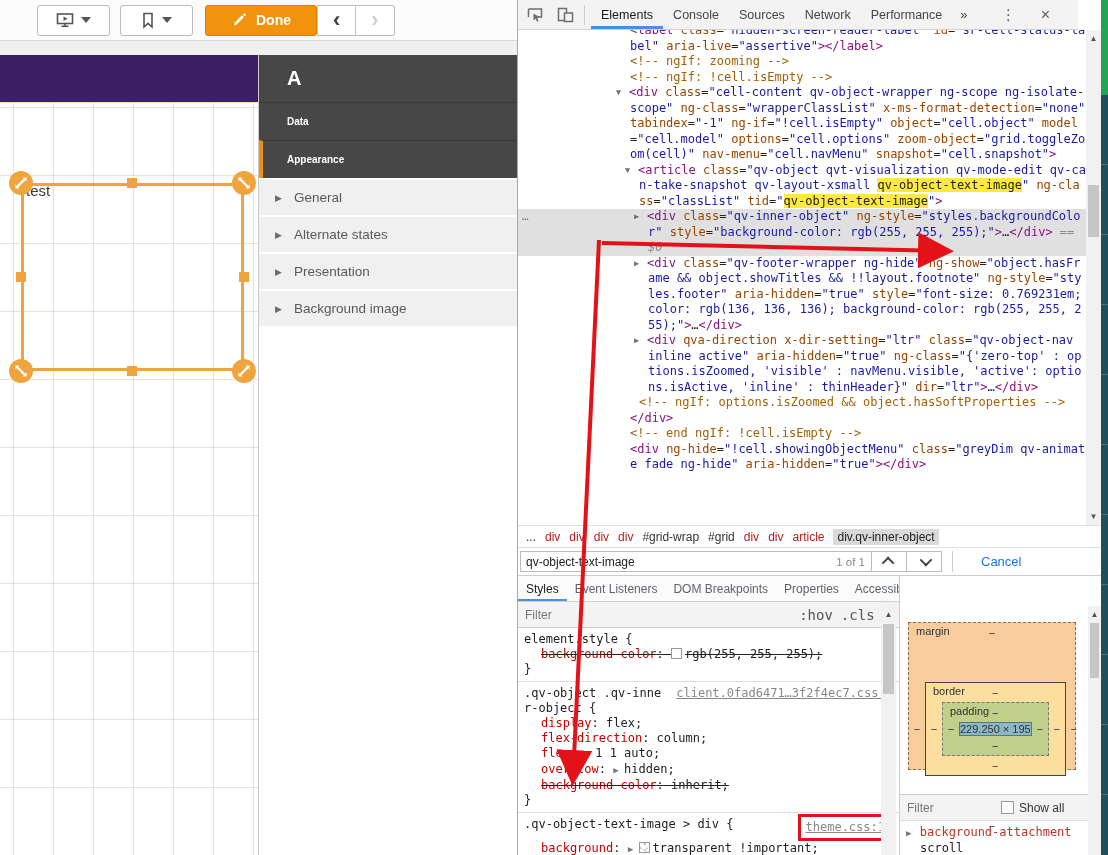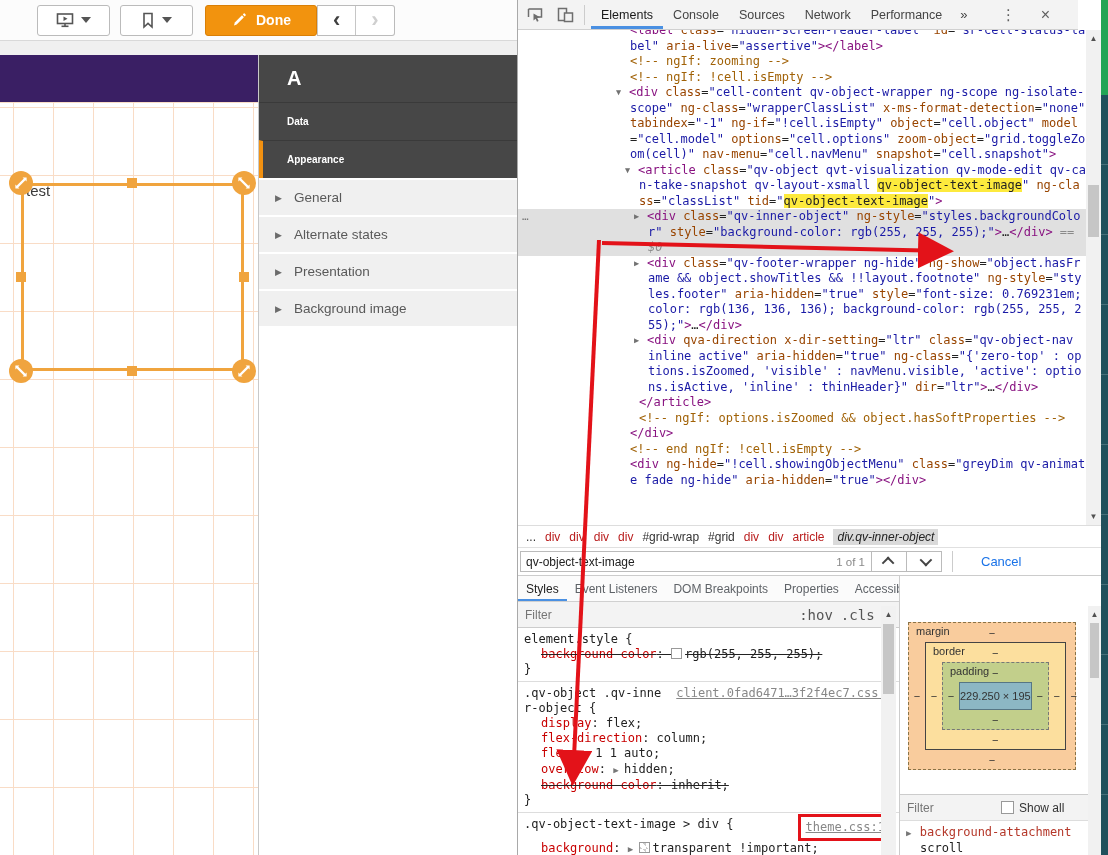--- a/index.html
+++ b/index.html
@@ -81,21 +81,21 @@
   .right-strip{position:absolute;left:583px;top:0;width:8px;height:855px;
       background:linear-gradient(180deg,#23a455 0 95px,#20505c 95px 100%);}
   .right-strip .ticks{position:absolute;left:0;top:95px;width:100%;height:760px;
       background:repeating-linear-gradient(180deg,transparent 0 69px,rgba(255,255,255,.18) 69px 70px);}
   
   .dt-breadcrumbs{position:absolute;left:0;top:525px;width:583px;height:22px;background:#fff;
       border-top:1px solid #ddd;display:flex;align-items:center;font-size:12px;padding-left:8px;
       box-sizing:border-box;overflow:hidden;}
   .crumb{margin-right:9px;color:#333;white-space:nowrap;}
   .crumb-tag{color:#b91c1c;}
-  .crumb-sel{background:#dadada;padding:1px 4px;color:#222;font-style:italic;}
+  .crumb-sel{background:#dadada;padding:1px 4px;color:#222;}
   
   .dt-findbar{position:absolute;left:0;top:547px;width:583px;height:29px;background:#fff;
       border-top:1px solid #e0e0e0;border-bottom:1px solid #ccc;display:flex;align-items:center;
       box-sizing:border-box;}
   .find-field{width:352px;height:21px;border:1px solid #bbb;margin-left:2px;display:flex;
       align-items:center;background:#fff;box-sizing:border-box;}
   .find-input{flex:1;border:none;outline:none;font-size:12px;color:#222;padding:0 5px;
       font-family:"Liberation Sans",sans-serif;background:transparent;}
   .find-count{font-size:11.5px;color:#8a8a8a;padding-right:6px;white-space:nowrap;}
   .find-btn{width:35px;height:21px;border:1px solid #bbb;border-left:none;background:#fff;
@@ -130,21 +130,21 @@
   .swatch{display:inline-block;width:9px;height:9px;border:1px solid #999;vertical-align:-1px;
       margin-right:3px;background:#fff;}
   .sw-tr{background:linear-gradient(45deg,#ccc 25%,#fff 25%,#fff 75%,#ccc 75%);background-size:6px 6px;}
   .brace{color:#222;}
   
   .dt-computed{position:absolute;left:381px;top:576px;width:202px;height:279px;background:#fff;
       border-left:1px solid #ccc;box-sizing:border-box;}
   .boxmodel{position:absolute;left:8px;top:46px;width:168px;height:148px;
       font-size:11px;color:#333;}
   .bm{box-sizing:border-box;display:flex;flex-direction:column;}
-  .bm-margin{width:100%;height:100%;background:#f9cc9d;border:1px dashed #8a7347;}
+  .bm-margin{width:100%;height:100%;background:#f9cc9d;border:1px dashed #8a7347;gap:40px;}
   .bm-border{flex:1;background:#fcdf9e;border:1px solid #444;}
   .bm-padding{flex:1;background:#c2cf8b;border:1px dashed #777;}
   .bm-row{position:relative;height:19px;flex:none;display:flex;align-items:center;justify-content:center;}
   .bm-lab{position:absolute;left:7px;top:2px;}
   .bm-mid{flex:1;display:flex;align-items:stretch;}
   .bm-mid>.bm-d{width:16px;display:flex;align-items:center;justify-content:center;flex:none;}
   .bm-content{flex:1;background:#8cb7c4;border:1px solid #567684;display:flex;align-items:center;
       justify-content:center;white-space:nowrap;}
   .cm-filter{position:absolute;left:0;top:218px;width:201px;height:27px;background:#f3f3f3;
       border-top:1px solid #ccc;border-bottom:1px solid #ddd;display:flex;align-items:center;box-sizing:border-box;}
@@ -304,21 +304,20 @@
   <div class="dt-tree">
     <div class="tree-inner">
         <div class="tree-line" style="padding-left: 112px;"><span class="c-g">&lt;label</span><span class="c-a"> class</span><span class="c-e">=</span><span class="c-v">"hidden-screen-reader-label"</span><span class="c-a"> id</span><span class="c-e">=</span><span class="c-v">"sr-cell-status-label"</span><span class="c-a"> aria-live</span><span class="c-e">=</span><span class="c-v">"assertive"</span><span class="c-g">&gt;&lt;/label&gt;</span></div>
         <div class="tree-line" style="padding-left: 112px;"><span class="c-m">&lt;!-- ngIf: zooming --&gt;</span></div>
         <div class="tree-line" style="padding-left: 112px;"><span class="c-m">&lt;!-- ngIf: !cell.isEmpty --&gt;</span></div>
         <div class="tree-line" style="padding-left: 112px;"><span class="tw">▼</span><span class="c-g">&lt;div</span><span class="c-a"> class</span><span class="c-e">=</span><span class="c-v">"cell-content qv-object-wrapper ng-scope ng-isolate-scope"</span><span class="c-a"> ng-class</span><span class="c-e">=</span><span class="c-v">"wrapperClassList"</span><span class="c-a"> x-ms-format-detection</span><span class="c-e">=</span><span class="c-v">"none"</span><span class="c-a"> tabindex</span><span class="c-e">=</span><span class="c-v">"-1"</span><span class="c-a"> ng-if</span><span class="c-e">=</span><span class="c-v">"!cell.isEmpty"</span><span class="c-a"> object</span><span class="c-e">=</span><span class="c-v">"cell.object"</span><span class="c-a"> model</span><span class="c-e">=</span><span class="c-v">"cell.model"</span><span class="c-a"> options</span><span class="c-e">=</span><span class="c-v">"cell.options"</span><span class="c-a"> zoom-object</span><span class="c-e">=</span><span class="c-v">"grid.toggleZoom(cell)"</span><span class="c-a"> nav-menu</span><span class="c-e">=</span><span class="c-v">"cell.navMenu"</span><span class="c-a"> snapshot</span><span class="c-e">=</span><span class="c-v">"cell.snapshot"</span><span class="c-g">&gt;</span></div>
         <div class="tree-line" style="padding-left: 121px;"><span class="tw">▼</span><span class="c-g">&lt;article</span><span class="c-a"> class</span><span class="c-e">=</span><span class="c-v">"qv-object qvt-visualization qv-mode-edit qv-can-take-snapshot qv-layout-xsmall </span><span class="c-h">qv-object-text-image</span><span class="c-v">"</span><span class="c-a"> ng-class</span><span class="c-e">=</span><span class="c-v">"classList"</span><span class="c-a"> tid</span><span class="c-e">=</span><span class="c-v">"</span><span class="c-h">qv-object-text-image</span><span class="c-v">"</span><span class="c-g">&gt;</span></div>
         <div class="tree-line selected" style="padding-left: 130px;"><span class="gutter-dots">…</span><span class="tw">▶</span><span class="c-g">&lt;div</span><span class="c-a"> class</span><span class="c-e">=</span><span class="c-v">"qv-inner-object"</span><span class="c-a"> ng-style</span><span class="c-e">=</span><span class="c-v">"styles.backgroundColor"</span><span class="c-a"> style</span><span class="c-e">=</span><span class="c-v">"background-color: rgb(255, 255, 255);"</span><span class="c-g">&gt;</span><span class="c-e">…</span><span class="c-g">&lt;/div&gt;</span><span class="c-d"> == $0</span></div>
         <div class="tree-line" style="padding-left: 130px;"><span class="tw">▶</span><span class="c-g">&lt;div</span><span class="c-a"> class</span><span class="c-e">=</span><span class="c-v">"qv-footer-wrapper ng-hide"</span><span class="c-a"> ng-show</span><span class="c-e">=</span><span class="c-v">"object.hasFrame &amp;&amp; object.showTitles &amp;&amp; !!layout.footnote"</span><span class="c-a"> ng-style</span><span class="c-e">=</span><span class="c-v">"styles.footer"</span><span class="c-a"> aria-hidden</span><span class="c-e">=</span><span class="c-v">"true"</span><span class="c-a"> style</span><span class="c-e">=</span><span class="c-v">"font-size: 0.769231em; color: rgb(136, 136, 136); background-color: rgb(255, 255, 255);"</span><span class="c-g">&gt;</span><span class="c-e">…</span><span class="c-g">&lt;/div&gt;</span></div>
         <div class="tree-line" style="padding-left: 130px;"><span class="tw">▶</span><span class="c-g">&lt;div</span><span class="c-a"> qva-direction x-dir-setting</span><span class="c-e">=</span><span class="c-v">"ltr"</span><span class="c-a"> class</span><span class="c-e">=</span><span class="c-v">"qv-object-nav inline active"</span><span class="c-a"> aria-hidden</span><span class="c-e">=</span><span class="c-v">"true"</span><span class="c-a"> ng-class</span><span class="c-e">=</span><span class="c-v">"{'zero-top' : options.isZoomed, 'visible' : navMenu.visible, 'active': options.isActive, 'inline' : thinHeader}"</span><span class="c-a"> dir</span><span class="c-e">=</span><span class="c-v">"ltr"</span><span class="c-g">&gt;</span><span class="c-e">…</span><span class="c-g">&lt;/div&gt;</span></div>
-        <div class="tree-line" style="padding-left: 121px;"><span class="c-g">&lt;/article&gt;</span></div>
         <div class="tree-line" style="padding-left: 121px;"><span class="c-m">&lt;!-- ngIf: options.isZoomed &amp;&amp; object.hasSoftProperties --&gt;</span></div>
         <div class="tree-line" style="padding-left: 112px;"><span class="c-g">&lt;/div&gt;</span></div>
         <div class="tree-line" style="padding-left: 112px;"><span class="c-m">&lt;!-- end ngIf: !cell.isEmpty --&gt;</span></div>
         <div class="tree-line" style="padding-left: 112px;"><span class="c-g">&lt;div</span><span class="c-a"> ng-hide</span><span class="c-e">=</span><span class="c-v">"!cell.showingObjectMenu"</span><span class="c-a"> class</span><span class="c-e">=</span><span class="c-v">"greyDim qv-animate fade ng-hide"</span><span class="c-a"> aria-hidden</span><span class="c-e">=</span><span class="c-v">"true"</span><span class="c-g">&gt;&lt;/div&gt;</span></div>
       </div>
   </div>
 
   <div class="vscroll" style="left:568px;top:30px;width:15px;height:495px;">
     <div class="vs-arrow" style="top:4px;">▲</div>
     <div class="vs-arrow" style="bottom:4px;">▼</div>

